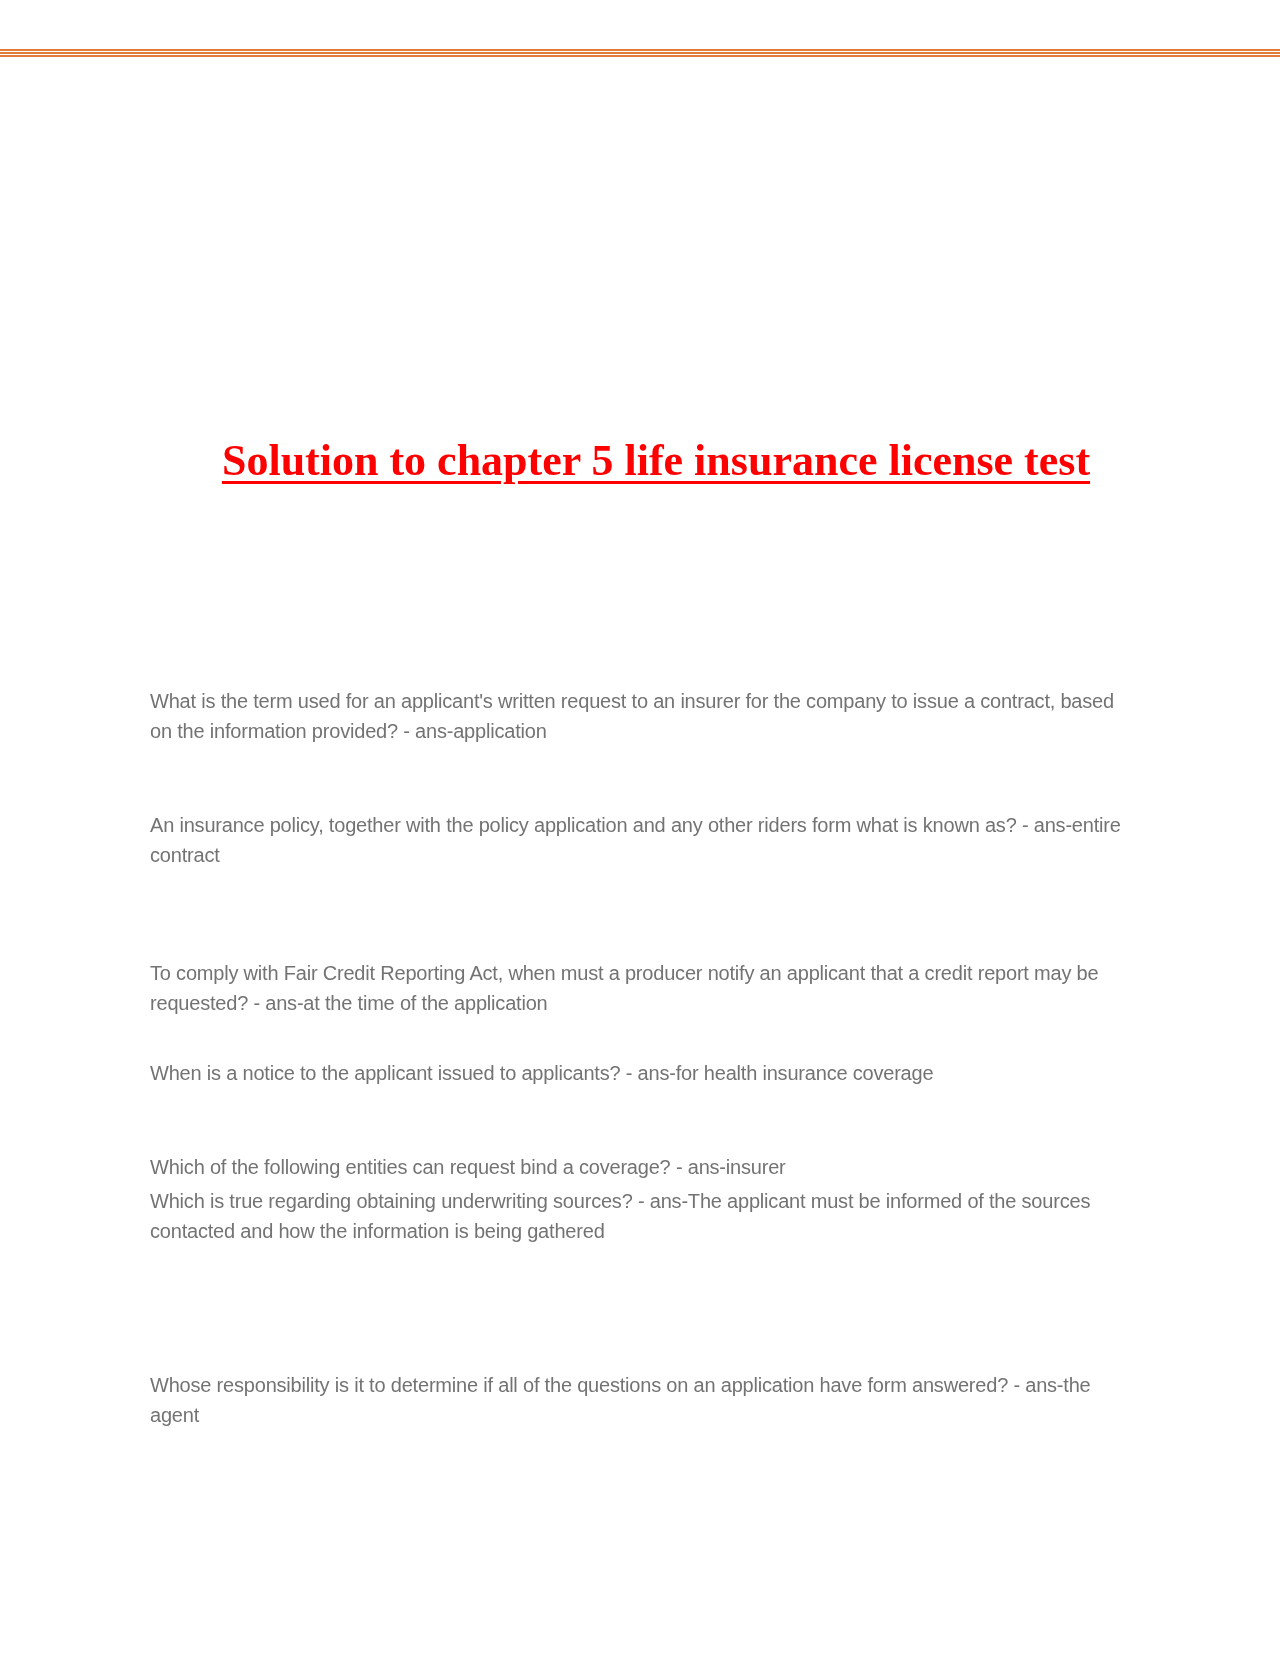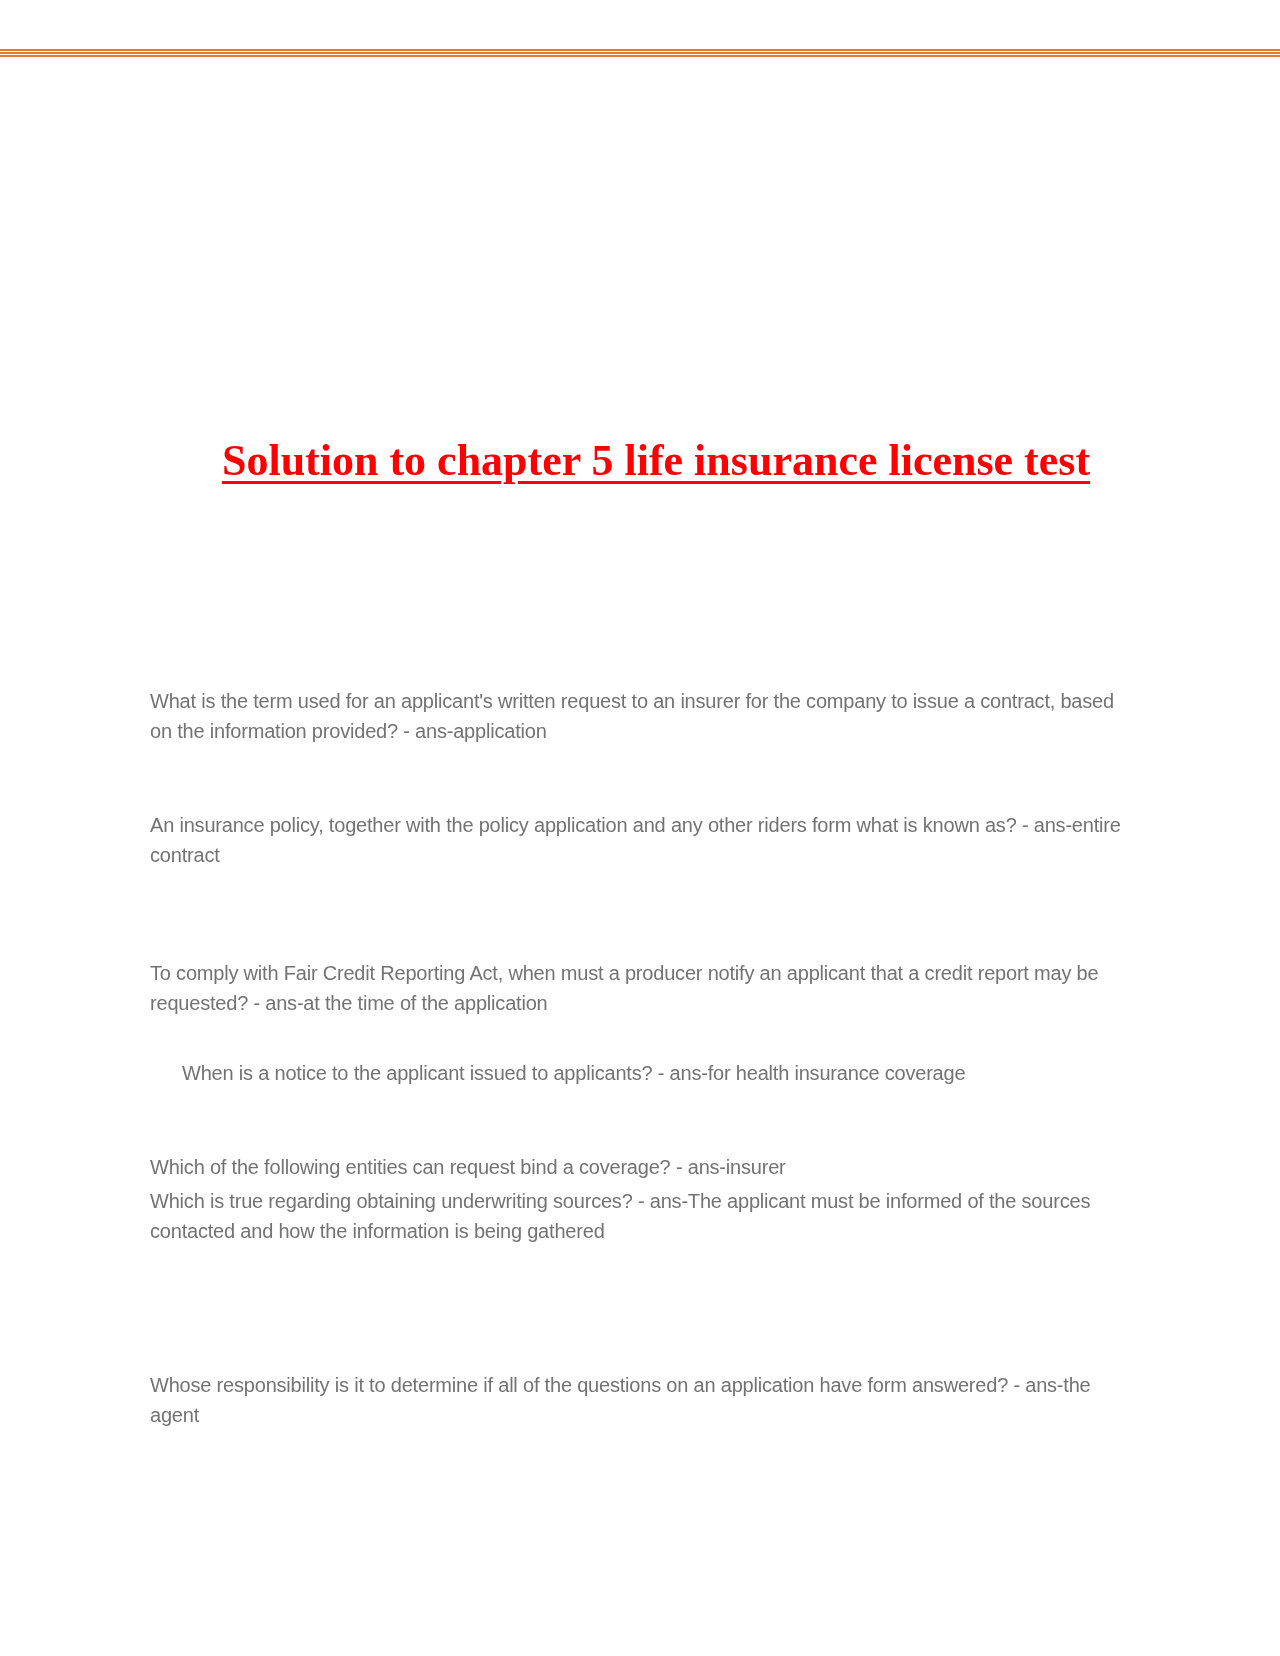--- a/index.html
+++ b/index.html
@@ -78,17 +78,17 @@
 </div>
 
 <h1 class="doc-title">
   <span>Solution to chapter 5 life insurance license test</span>
 </h1>
 
 <div class="qa-list">
   <p class="qa-item" style="top:686px;">What is the term used for an applicant's written request to an insurer for the company to issue a contract, based on the information provided? - ans-application</p>
   <p class="qa-item" style="top:810px;">An insurance policy, together with the policy application and any other riders form what is known as? - ans-entire contract</p>
   <p class="qa-item" style="top:934px;margin-top:24px;">To comply with Fair Credit Reporting Act, when must a producer notify an applicant that a credit report may be requested? - ans-at the time of the application</p>
-  <p class="qa-item" style="top:1058px;margin-left:32px;">When is a notice to the applicant issued to applicants? - ans-for health insurance coverage</p>
+  <p class="qa-item" style="top:1058px;">When is a notice to the applicant issued to applicants? - ans-for health insurance coverage</p>
   <p class="qa-item" style="top:1152px;">Which of the following entities can request bind a coverage? - ans-insurer</p>
   <p class="qa-item" style="top:1186px;">Which is true regarding obtaining underwriting sources? - ans-The applicant must be informed of the sources contacted and how the information is being gathered</p>
   <p class="qa-item" style="top:1370px;">Whose responsibility is it to determine if all of the questions on an application have form answered? - ans-the agent</p>
 </div>
 
 </body></html>

